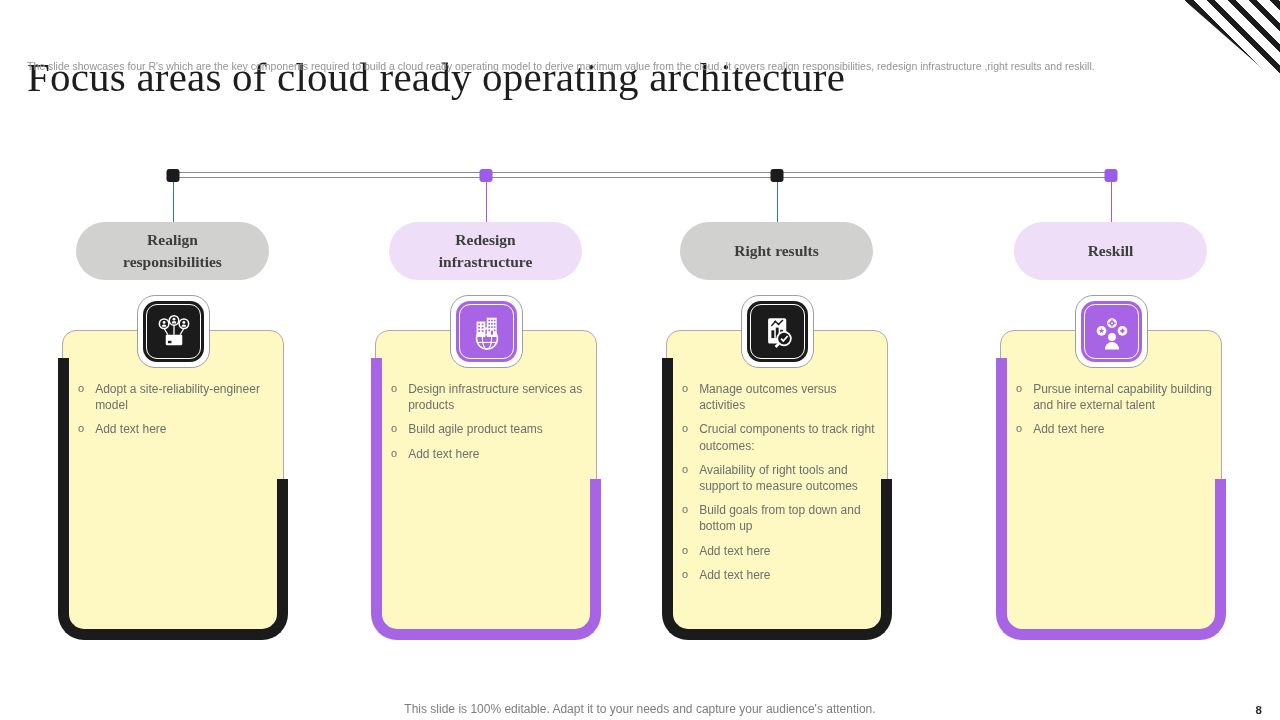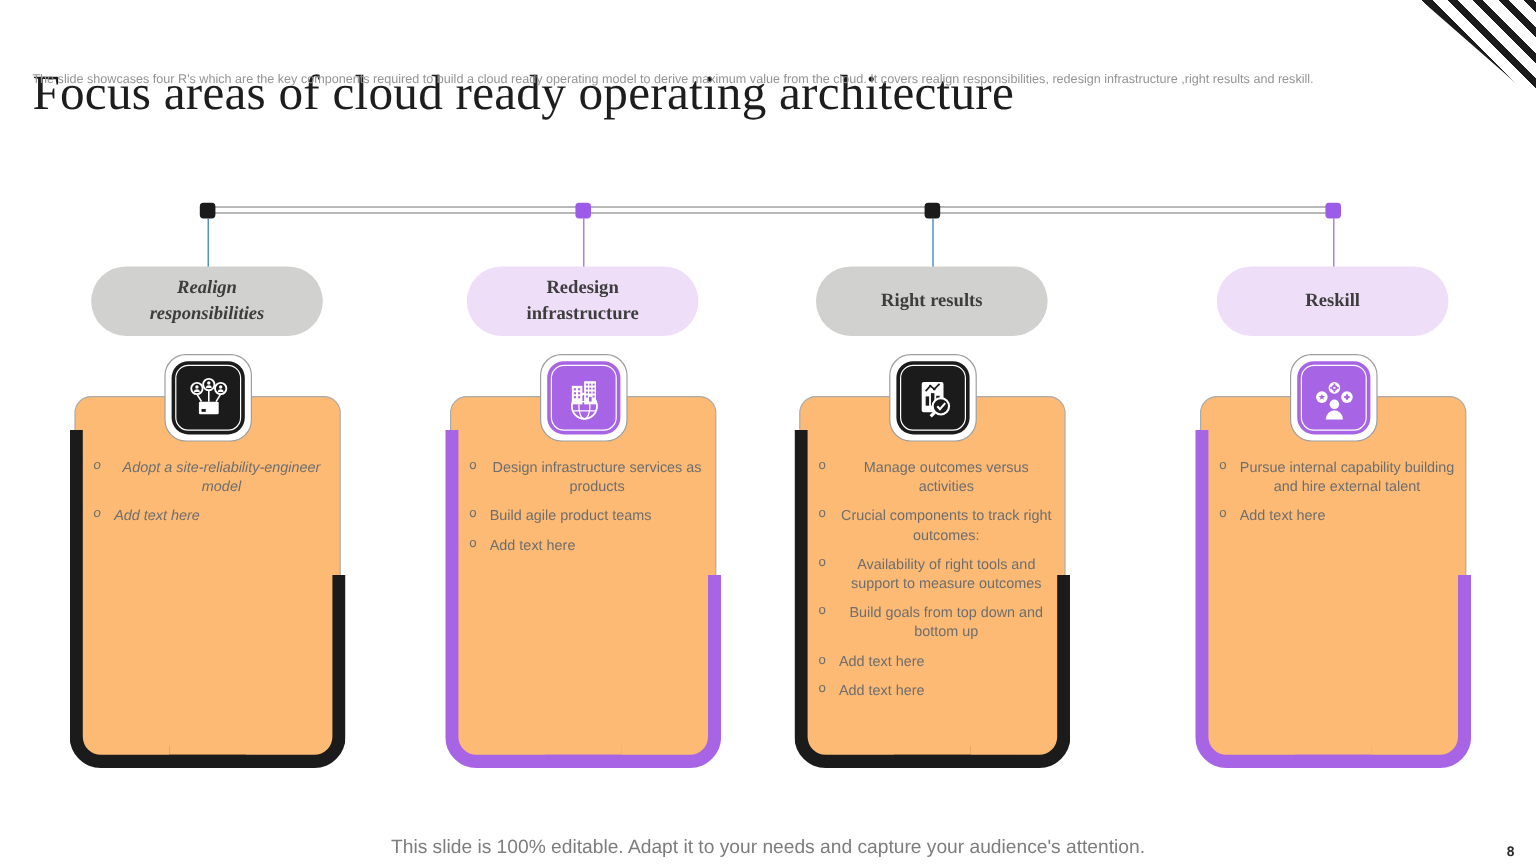--- a/index.html
+++ b/index.html
@@ -23,21 +23,21 @@
     background:repeating-linear-gradient(45deg,#1b1b1b 0 6px,transparent 6px 15px);
     clip-path:polygon(0 0,100% 0,100% 100%);
   }
   
   .timeline{
     position:absolute;left:173px;top:172px;width:938px;height:4px;
     border-top:1px solid #8a8a8a;border-bottom:1px solid #8a8a8a;
   }
   
   .column{position:absolute;top:160px;width:222px;height:485px;}
-  .col-1{left:62px;font-style:italic;}  .col-2{left:375px;}  .col-3{left:666px;}  .col-4{left:1000px;}
+  .col-1{left:62px;}  .col-2{left:375px;}  .col-3{left:666px;}  .col-4{left:1000px;}
 
   .theme-black{--theme:#1b1b1b;--node:#1b1b1b;--conn:#2e75b6;--pillbg:#d1d1cf;}
   .theme-purple{--theme:#a765e6;--node:#9d5bea;--conn:#9d5bea;--pillbg:#eedef8;}
 
   .node{
     position:absolute;top:9px;left:50%;transform:translateX(-50%);
     width:13px;height:13px;border-radius:3px;background:var(--node);
   }
   .connector{
     position:absolute;top:22px;left:50%;width:1px;height:41px;
@@ -61,41 +61,41 @@
     position:relative;width:61px;height:61px;border-radius:14px;
     background:var(--theme);display:flex;align-items:center;justify-content:center;
   }
   .icon-bg .inner-ring{
     position:absolute;inset:3px;border:1.5px solid #fff;border-radius:11px;pointer-events:none;
   }
   .icon-bg svg{width:44px;height:44px;}
   
   .card{
     position:absolute;top:170px;left:0;width:220px;height:304px;
-    border:1px solid #ababab;border-radius:14px;background:#fdba74;text-align:center;
+    border:1px solid #ababab;border-radius:14px;background:#fef9c3;
   }
   .u-left{
     position:absolute;left:-5px;bottom:-5px;top:27px;width:62%;
     border-left:11px solid var(--theme);border-bottom:11px solid var(--theme);
     border-bottom-left-radius:26px;
   }
   .u-right{
     position:absolute;right:-5px;bottom:-5px;top:148px;width:62%;
     border-right:11px solid var(--theme);border-bottom:11px solid var(--theme);
     border-bottom-right-radius:26px;
   }
   .bullets{position:absolute;top:50px;left:15px;right:9px;margin:0;padding:0;list-style:none;}
   .bullets li{
     display:flex;margin-bottom:8px;font-size:12px;line-height:1.35;color:#6e6e6e;
   }
   .bullets li::before{content:"o";margin-right:11px;font-size:11px;color:#6e6e6e;}
   
   .footer-note{
     position:absolute;bottom:4px;left:0;right:0;text-align:center;
-    font-size:16px;color:#7d7d7d;
+    font-size:12px;color:#7d7d7d;
   }
   .page-number{
     position:absolute;bottom:4px;right:18px;font-size:11.5px;color:#2b2b2b;font-weight:bold;
   }
 </style>
 </head>
 <body>
 
 <h1 class="title">Focus areas of cloud ready operating architecture</h1>
 <div class="subtitle">The slide showcases four R's which are the key components required to build a cloud ready operating model to derive maximum  value from the cloud. It covers realign responsibilities, redesign infrastructure ,right results and reskill.</div>

